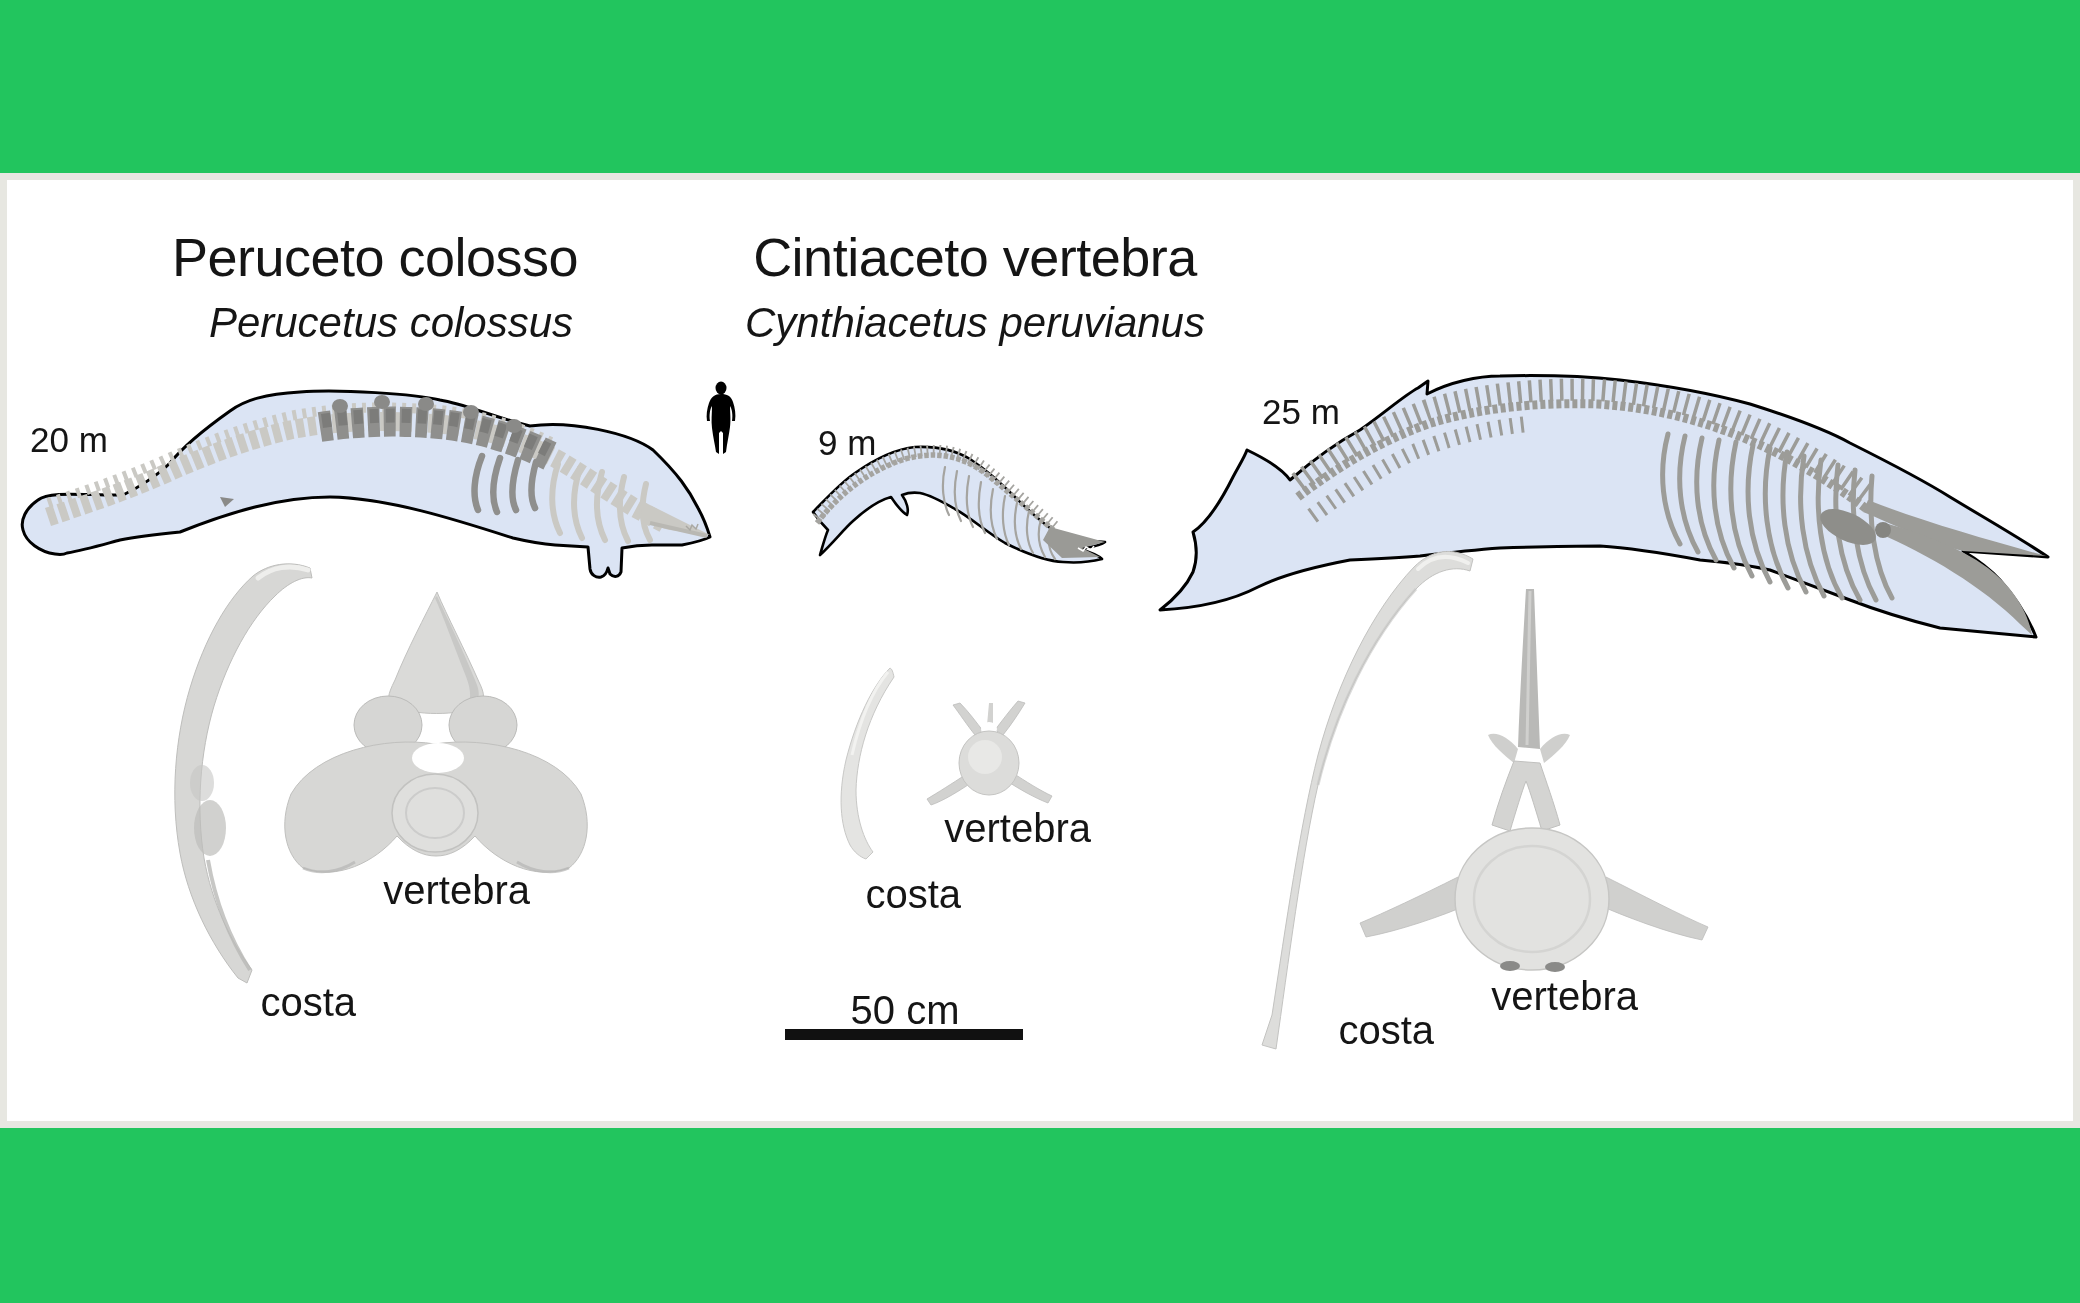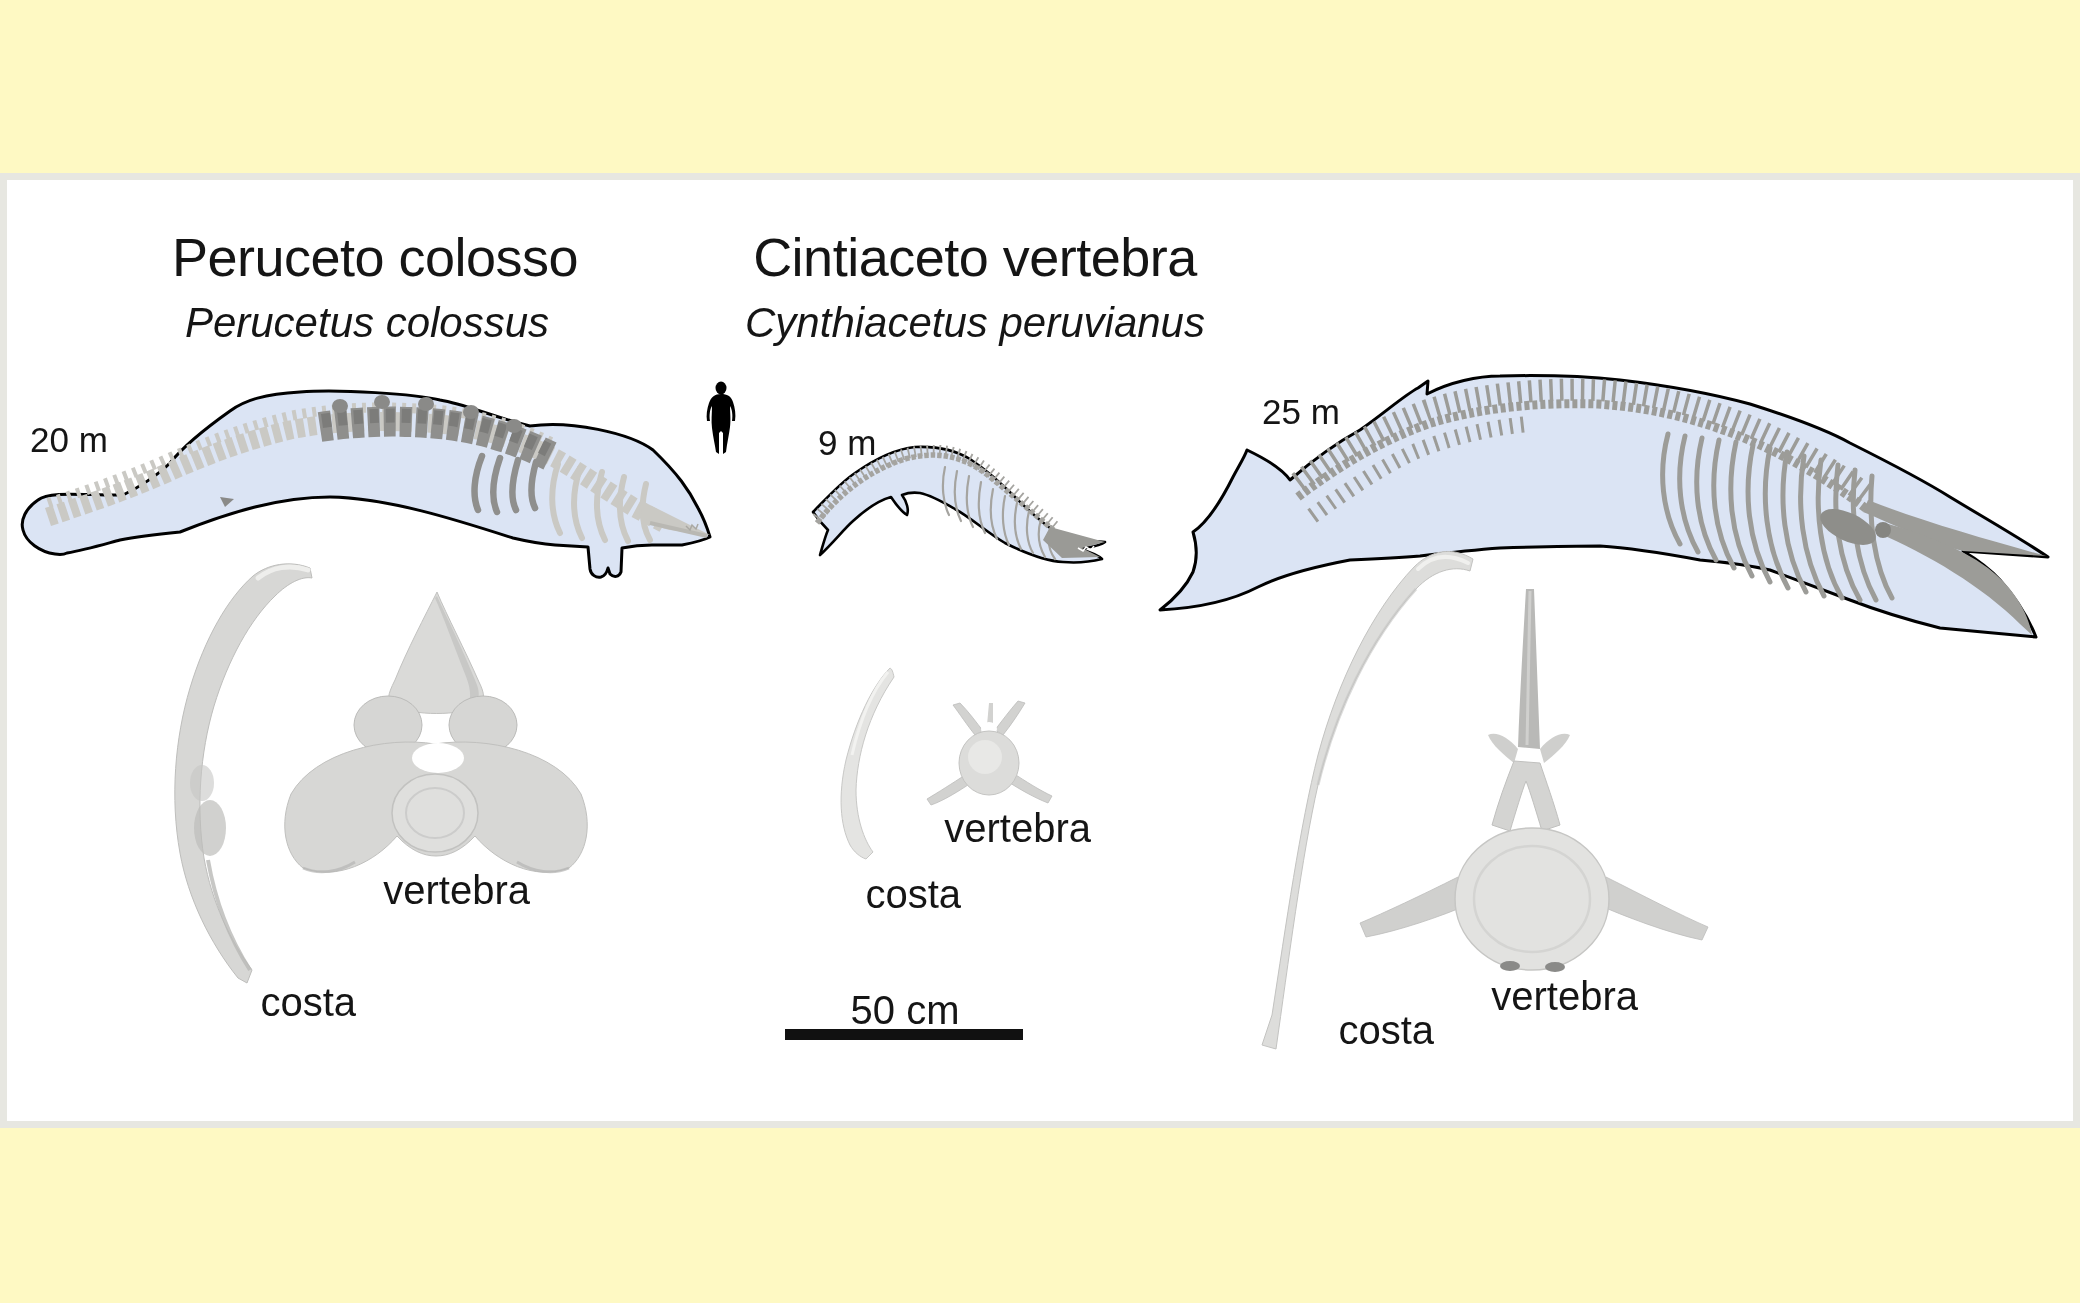--- a/index.html
+++ b/index.html
@@ -1,37 +1,37 @@
 <!DOCTYPE html>
 <html><head>
 <meta charset="utf-8">
 <style>
   html,body{margin:0;padding:0;background:#ffffff;}
-  .canvas{position:relative;width:2080px;height:1303px;background:#fef9c3;overflow:hidden;
+  .canvas{position:relative;width:2080px;height:1303px;background:#22c55e;overflow:hidden;
           font-family:"Liberation Sans", sans-serif;color:#151515;}
   .panel{position:absolute;left:0;top:173px;width:2080px;height:955px;
          border:7px solid #e7e7e1;background:#ffffff;box-sizing:border-box;}
   .abs{position:absolute;}
   .title{font-size:54px;letter-spacing:-0.5px;text-align:center;white-space:nowrap;}
   .subtitle{font-size:42px;font-style:italic;text-align:center;white-space:nowrap;}
   .measure{font-size:35px;white-space:nowrap;}
   .bonelabel{font-size:40px;text-align:right;white-space:nowrap;}
   .scalelabel{font-size:40px;text-align:center;white-space:nowrap;}
   .scalebar{position:absolute;left:785px;top:1029px;width:238px;height:11px;background:#111111;}
   svg{display:block;}
 </style>
 </head>
 <body>
 
 <div class="canvas">
 
   <div class="panel"></div>
 
   <div class="abs title" style="left:70px;top:226px;width:610px;">Peruceto colosso</div>
-  <div class="abs subtitle" style="left:62px;top:299px;width:610px;">Perucetus colossus</div>
+  <div class="abs subtitle" style="left:86px;top:299px;width:610px;">Perucetus colossus</div>
 
   <div class="abs title" style="left:665px;top:226px;width:620px;">Cintiaceto vertebra</div>
   <div class="abs subtitle" style="left:665px;top:299px;width:620px;">Cynthiacetus peruvianus</div>
 
 
   <div class="abs measure" style="left:30px;top:420px;">20 m</div>
   <div class="abs measure" style="left:818px;top:423px;">9 m</div>
   <div class="abs measure" style="left:1262px;top:392px;">25 m</div>
 
   <svg class="abs" style="left:10px;top:378px;" width="710" height="210" viewBox="0 0 710 210">

